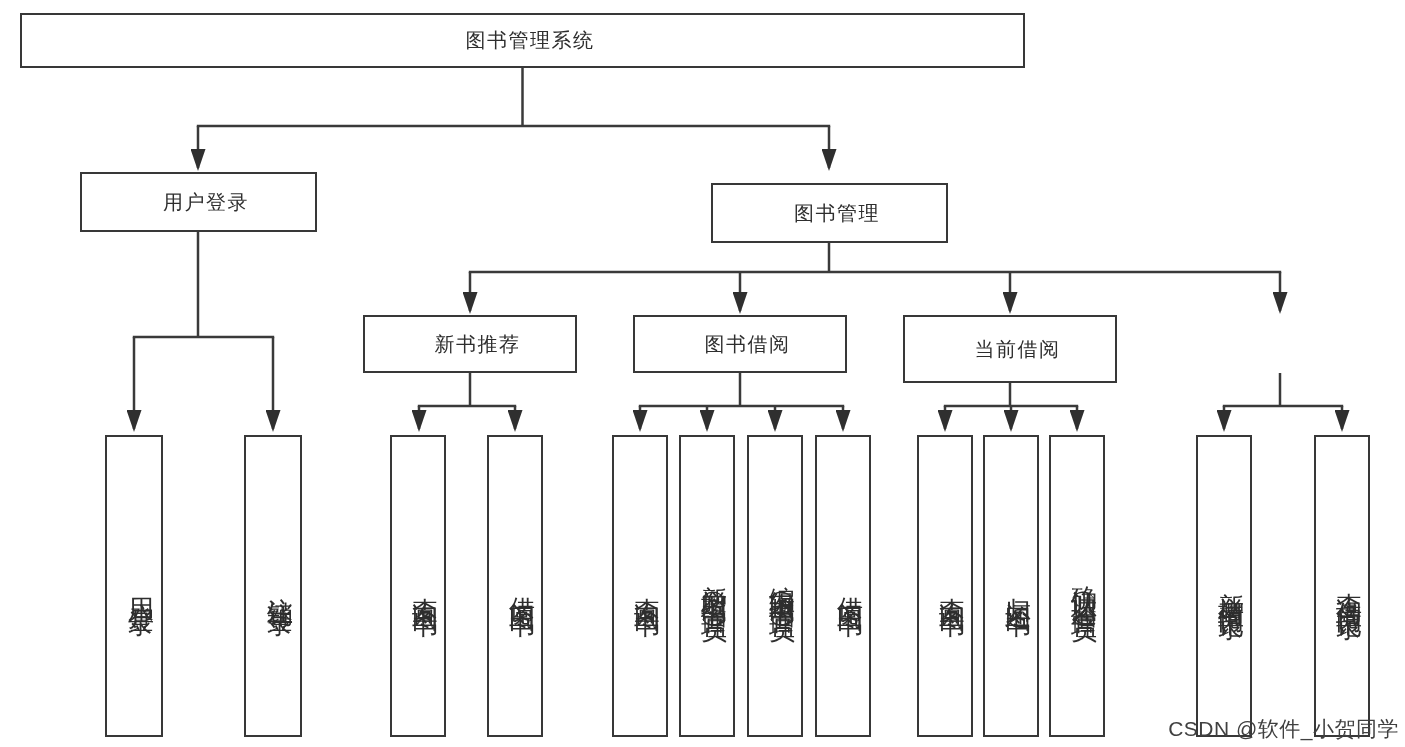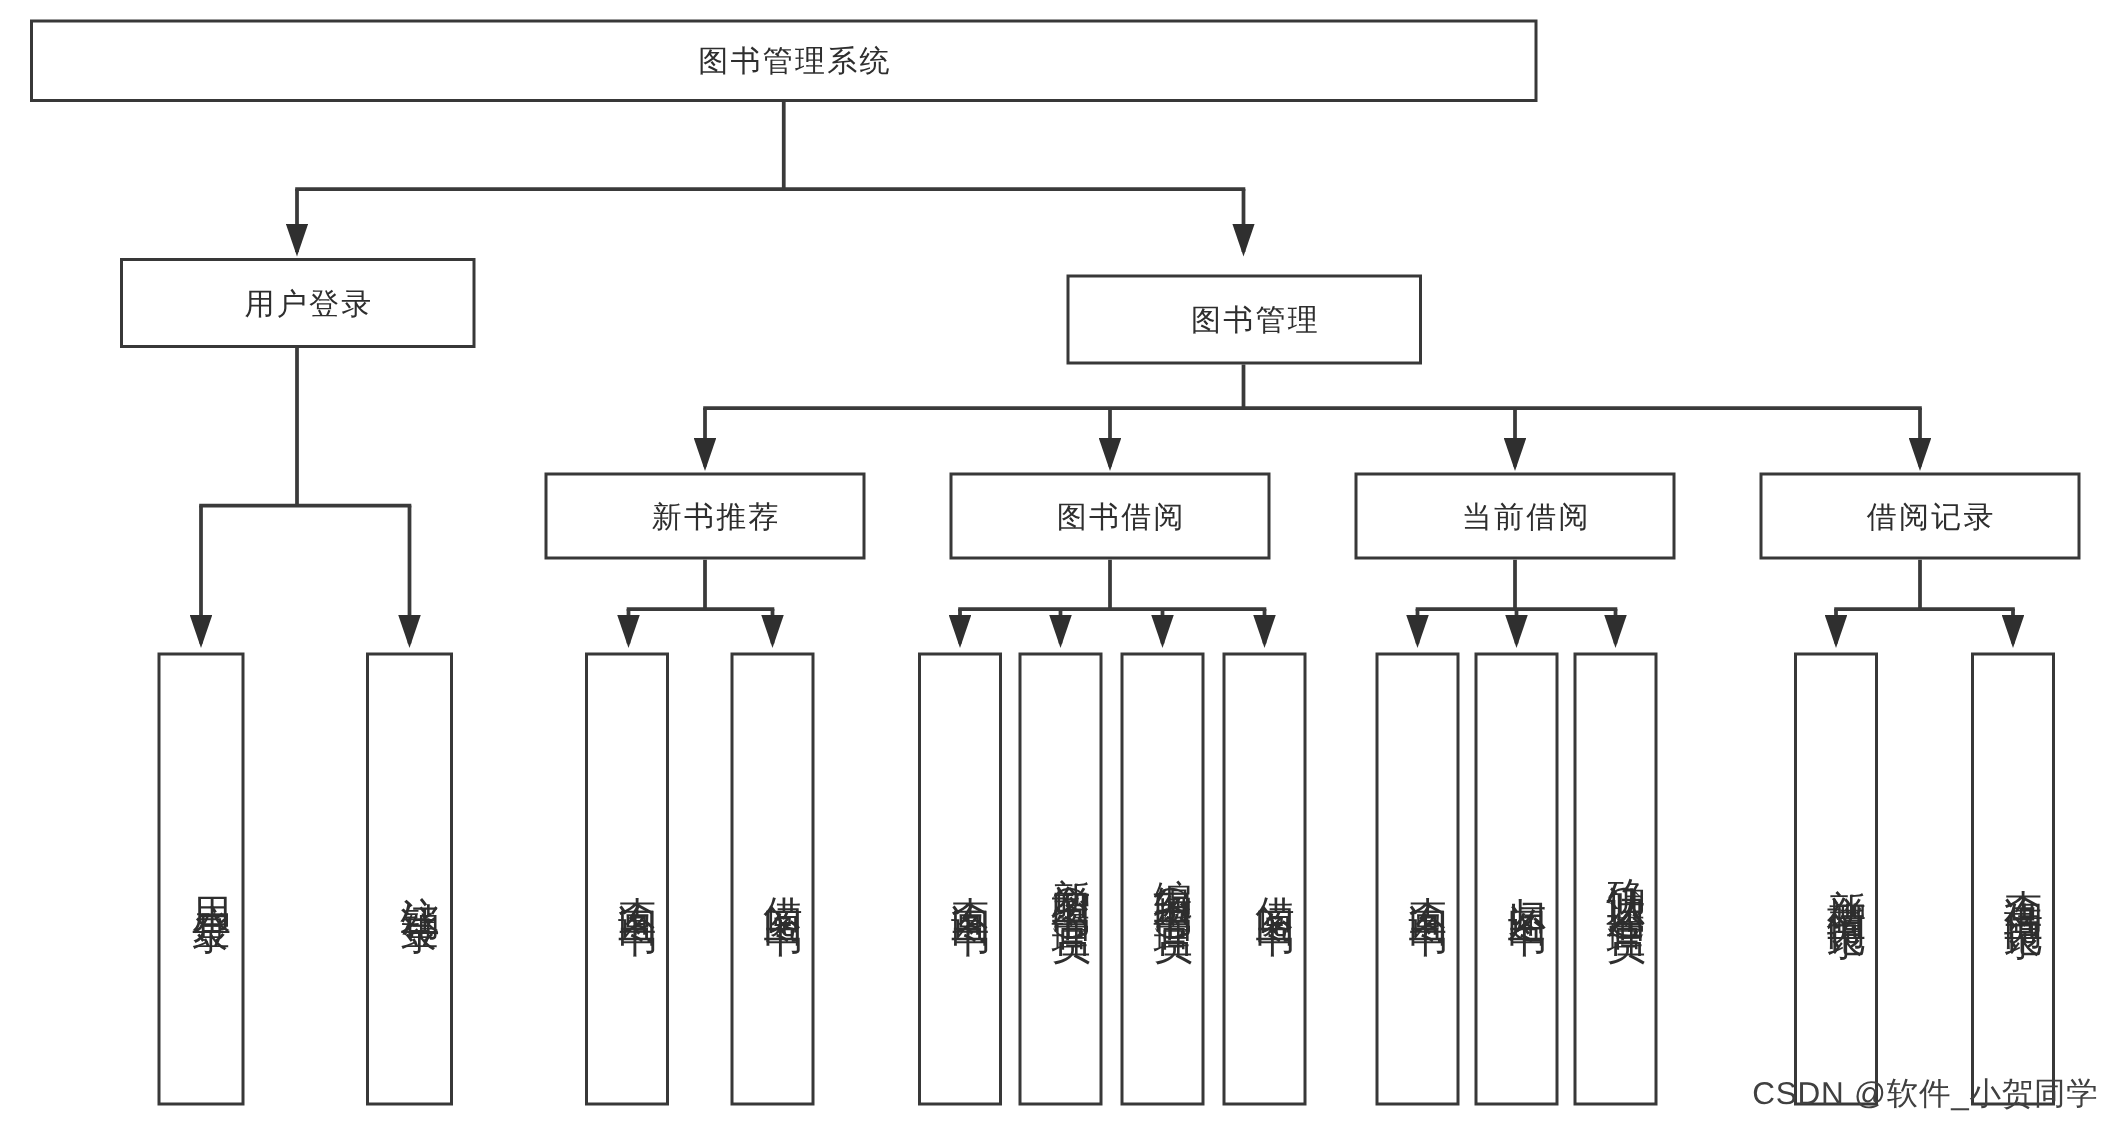--- a/index.html
+++ b/index.html
@@ -94,22 +94,21 @@
     </g>
   </svg>
 
   <div class="box root" style="left:20px;top:13px;width:1005px;height:55px;">图书管理系统</div>
 
   <div class="box h" style="left:80px;top:172px;width:237px;height:60px;">用户登录</div>
   <div class="box h" style="left:711px;top:183px;width:237px;height:60px;">图书管理</div>
 
   <div class="box h" style="left:633px;top:315px;width:214px;height:58px;">图书借阅</div>
   <div class="box h" style="left:363px;top:315px;width:214px;height:58px;">新书推荐</div>
-  <div class="box h" style="left:903px;top:315px;width:214px;height:58px;text-align:center;">当前借阅</div>
-  <div class="box h" style="left:1173px;top:315px;width:214px;height:58px;">借阅记录</div>
+  <div class="box h" style="left:903px;top:315px;width:214px;height:68px;text-align:center;">当前借阅</div>
 
   <div class="box leaf" style="left:105px;top:435px;width:58px;height:302px;">用户登录</div>
   <div class="box leaf" style="left:244px;top:435px;width:58px;height:302px;">注销登录</div>
 
   <div class="box leaf" style="left:390px;top:435px;width:56px;height:302px;">查询图书</div>
   <div class="box leaf" style="left:487px;top:435px;width:56px;height:302px;">借阅图书</div>
 
   <div class="box leaf" style="left:612px;top:435px;width:56px;height:302px;">查询图书</div>
   <div class="box leaf" style="left:679px;top:435px;width:56px;height:302px;">新增图书（管理员）</div>
   <div class="box leaf" style="left:747px;top:435px;width:56px;height:302px;">编辑图书（管理员）</div>

